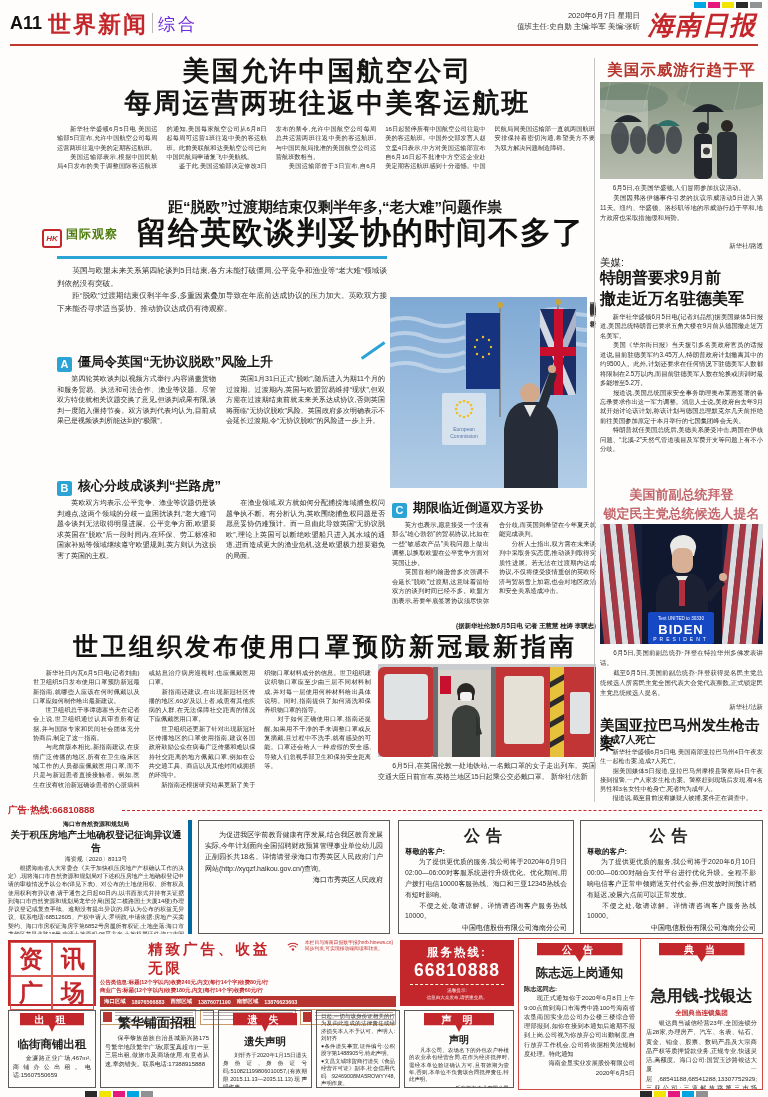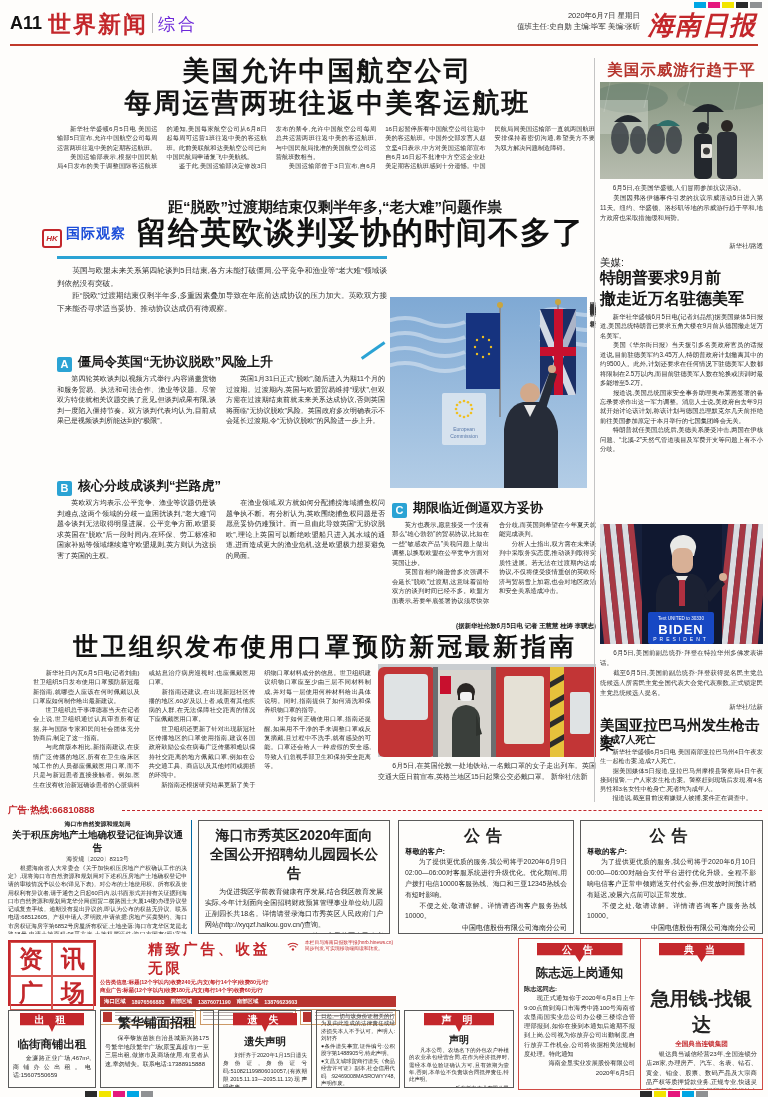--- a/index.html
+++ b/index.html
@@ -21,21 +21,21 @@
 .hdr-divider{width:1px;height:20px;background:#bbb;}
 .hdr-info{font-size:7.5px;color:#333;line-height:1.5;text-align:right;}
 .masthead{font-family:"DejaVu Serif","Liberation Serif",serif;font-style:italic;font-weight:bold;
   font-size:26px;color:#c3272b;letter-spacing:1px;}
 .hdr-rule{background:#c0392b;height:2px;}
 
 .h-lead{font-size:27px;line-height:1.18;font-weight:900;letter-spacing:2px;color:#141414;text-align:center;}
 .kicker{font-size:15px;font-weight:800;text-align:center;color:#1a1a1a;}
 .h-obs{font-size:31px;font-weight:900;letter-spacing:1px;color:#111;}
 .h-who{font-size:25px;font-weight:900;letter-spacing:3px;text-align:center;color:#111;}
-.badge{font-size:14px;font-weight:800;color:#1d4ed8;letter-spacing:1px;text-align:center;}
+.badge{font-size:12px;font-weight:800;color:#4d7c0f;letter-spacing:1px;text-align:center;}
 .logoicon{display:inline-block;width:16px;height:15px;border:2px solid #c3272b;border-radius:3px;
   color:#c3272b;font-style:italic;font-weight:900;font-size:8px;line-height:15px;text-align:center;margin-right:4px;vertical-align:-3px;}
 .intro{border-top:3px solid #2ba3d4;padding-top:6px;font-size:7.6px;line-height:1.65;color:#333;}
 .intro::after{content:"";position:absolute;right:0;bottom:0;width:28px;height:2.5px;background:#2ba3d4;transform:rotate(-35deg);}
 .marker{display:inline-block;width:15px;height:15px;background:#2ba3d4;color:#fff;font-weight:800;
   font-size:11px;text-align:center;line-height:15px;border-radius:2px;margin-right:6px;vertical-align:-2px;}
 .sec-title{font-size:13px;font-weight:800;color:#1a1a1a;}
 .vcap{writing-mode:vertical-rl;font-size:6.2px;color:#333;line-height:1.1;letter-spacing:0.5px;}
 .byline{font-size:6.4px;font-weight:700;}
 
@@ -303,20 +303,22 @@
   <div class="abs rail-cap rt" style="left:600px;top:241px;width:163px;">新华社/路透</div>
 
   <div class="abs rail-kicker" style="left:600px;top:256px;">美媒:</div>
   <div class="abs rail-h pre" style="left:600px;top:268px;width:163px;">特朗普要求9月前
 撤走近万名驻德美军</div>
   <div class="abs bt jt pre" style="left:600px;top:312px;width:163px;height:170px;font-size:6.3px;">　　新华社华盛顿6月5日电(记者刘品然)据美国媒体5日报道,美国总统特朗普已要求五角大楼在9月前从德国撤走近万名美军。
 　　美国《华尔街日报》当天援引多名美政府官员的话报道说,目前驻德美军约3.45万人,特朗普政府计划撤离其中的约9500人。此外,计划还要求在任何情况下驻德美军人数都将限制在2.5万以内,而目前驻德美军人数在轮换或演训时最多能增至5.2万。
 　　报道说,美国总统国家安全事务助理奥布莱恩签署的备忘录要求作出这一军力调整。消息人士说,美政府自去年9月就开始讨论该计划,称该计划与德国总理默克尔几天前拒绝前往美国参加原定于本月举行的七国集团峰会无关。
 　　特朗普就任美国总统后,美德关系屡受冲击,两国在伊核问题、“北溪-2”天然气管道项目及军费开支等问题上有不小分歧。</div>
 
+  <div class="abs biden-h pre" style="left:600px;top:486px;width:163px;">美国前副总统拜登
+锁定民主党总统候选人提名</div>
   <div class="abs" style="left:600px;top:524px;width:163px;height:120px;">
     <svg width="163" height="120" viewBox="0 0 163 120">
       <rect width="163" height="120" fill="#16203c"></rect>
       <g transform="rotate(-6 20 60)">
         <rect x="-2" y="-6" width="6" height="132" fill="#a63844"></rect>
           <rect x="4" y="-6" width="6" height="132" fill="#d9dce1"></rect>
         <rect x="10" y="-6" width="6" height="132" fill="#a63844"></rect>
           <rect x="16" y="-6" width="6" height="132" fill="#d9dce1"></rect>
         <rect x="22" y="-6" width="6" height="132" fill="#a63844"></rect>
           <rect x="28" y="-6" width="6" height="132" fill="#d9dce1"></rect>
@@ -353,31 +355,29 @@
 
   <div class="abs shoot-h" style="left:600px;top:716px;width:163px;">美国亚拉巴马州发生枪击案</div>
   <div class="abs shoot-sub" style="left:600px;top:733px;width:163px;">造成7人死亡</div>
   <div class="abs bt jt pre" style="left:600px;top:747px;width:163px;height:56px;font-size:6.2px;">　　新华社华盛顿6月5日电 美国南部亚拉巴马州4日午夜发生一起枪击案,造成7人死亡。
 　　据美国媒体5日报道,亚拉巴马州摩根县警察局4日午夜接到报警,一户人家发生枪击案。警察赶到现场后发现,有4名男性和3名女性中枪身亡,死者均为成年人。
 　　报道说,截至目前没有嫌疑人被捕,案件正在调查中。</div>
 
   <div class="abs adlabel" style="left:8px;top:804px;">广告·热线:66810888</div>
   <div class="abs dash-rule" style="left:122px;top:810px;width:640px;"></div>
 
-  <div class="abs" style="left:8px;top:820px;width:184px;height:114px;overflow:hidden;border-right:1px solid #0369a1;padding-right:4px;box-sizing:border-box;">
+  <div class="abs" style="left:8px;top:820px;width:184px;height:114px;overflow:hidden;border-right:4px solid #0369a1;padding-right:4px;box-sizing:border-box;">
     <div class="ad-agency">海口市自然资源和规划局</div>
     <div class="ad-title1">关于积压房地产土地确权登记征询异议通告</div>
     <div class="ad-docno">海资规〔2020〕8313号</div>
     <div class="ad-body jt pre" style="height:72px;overflow:hidden;">　　根据海南省人大常委会《关于加快积压房地产产权确认工作的决定》,现将海口市自然资源和规划局对下述积压房地产土地确权登记申请的审核情况予以公布(详见下表)。对公布的土地使用权、所有权及使用权利有异议者,请于通告之日起60日内,以书面形式并持有关证据到海口市自然资源和规划局龙华分局(国贸二横路国土大厦14楼)办理异议登记或复查手续。逾期没有提出异议的,即认为公布的权益无异议。联系电话:68512605。产权申请人:罗明政,申请依据:房地产买卖契约、海口市房权证海房字第6852号房屋所有权证,土地坐落:海口市龙华区龙昆北路18号,申请土地面积:96平方米,土地权属证件:海口市国有(籍)字第J0158号,项目名称:龙丽别墅,原土地使用者:海口市农工商联合总公司。特此公告。</div>
 
   </div>
 
   <div class="abs adbox" style="left:198px;top:820px;width:192px;height:114px;">
-    <div class="ad-title2 pre">海口市秀英区2020年面向
-全国公开招聘幼儿园园长公告</div>
     <div class="ad-body2 jt pre" style="margin-top:3px;">　　为促进我区学前教育健康有序发展,结合我区教育发展实际,今年计划面向全国招聘财政预算管理事业单位幼儿园正副园长共18名。详情请登录海口市秀英区人民政府门户网站(http://xyqzf.haikou.gov.cn/)查询。</div>
     <div class="ad-sign" style="font-size:7px;">海口市秀英区人民政府</div>
 
   </div>
 
   <div class="abs adbox" style="left:398px;top:820px;width:176px;height:114px;">
     <div class="ad-gonggao">公告</div>
     <div class="ad-salut">尊敬的客户:</div>
     <div class="ad-body2 jt pre" style="font-size:6.8px;">　　为了提供更优质的服务,我公司将于2020年6月9日02:00—06:00对客服系统进行升级优化。优化期间,用户拨打电信10000客服热线、海口和三亚12345热线会有短时影响。
 　　不便之处,敬请谅解。详情请咨询客户服务热线10000。</div>
@@ -427,33 +427,40 @@
         </div>
       <div class="fake-cols" style="flex:1;">
           <div class="fake-lines" style="flex:1;"></div>
         </div>
       <div class="fake-cols" style="flex:1;">
           <div class="fake-tab"></div>
           <div class="fake-lines" style="flex:1;"></div>
         </div>
     </div>
   </div>
+  <div class="abs hotblock" style="left:400px;top:940px;width:114px;height:66px;">
+    <div class="hotlabel">服务热线:</div>
+    <div class="hotnum">66810888</div>
+    <div class="hotdash"></div>
+    <div class="hotnote pre">温馨提示:
+信息由大众发布,请慎重交易。</div>
+  </div>
 
   <div class="abs rsec" style="left:518px;top:938px;width:245px;height:152px;">
     <div class="rcol" style="width:121px;">
       <div class="ribbon" style="width:86px;margin:0 auto;">公 告</div>
       <div class="notice-title">陈志远上岗通知</div>
       <div class="small-body" style="font-weight:700;">陈志远同志:</div>
       <div class="small-body jt pre">　　现正式通知你于2020年6月8日上午9:00点前到海口市海秀中路100号海南省农垦南国实业总公司办公楼三楼综合管理部报到,如你在接到本通知后逾期不报到上岗,公司视为你放弃公司出勤制度,自行放弃工作机会,公司将依据相关法规制度处理。特此通知</div>
       <div class="small-body rt">海南金垦实业发展股份有限公司</div>
       <div class="small-body rt">2020年6月5日</div>
     </div>
     <div class="rcol" style="flex:1;">
       <div class="ribbon" style="width:86px;margin:0 auto;">典 当</div>
-      <div class="notice-title" style="font-size:19px;margin-top:24px;">急用钱-找银达</div>
+      <div class="notice-title" style="font-size:16px;margin-top:24px;">急用钱-找银达</div>
       <div class="pawn-sub">全国典当连锁集团</div>
       <div class="small-body jt pre">　　银达典当诚信经营23年,全国连锁分店28家,办理房产、汽车、名表、钻石、黄金、铂金、股票、数码产品及大宗商品产权等质押贷款业务,正规专业,快速灵活,高额度。海口公司:国贸玉沙路银达大厦一层,68541188,68541288,13307752929;三亚公司:三亚解放路第三市场旁,88558868,13518885998。</div>
     </div>
   </div>
 
   <div class="abs cls-box" style="left:8px;top:1010px;width:88px;height:78px;">
     <div class="ribbon" style="width:64px;margin:2px auto 0;">出 租</div>
     <div class="cls-title" style="font-size:11.5px;margin-top:5px;">临街商铺出租</div>
     <div class="cls-body jt pre">　　金濂路正业广场,467m²,商铺办公出租。电话:15607550659</div>
   </div>

